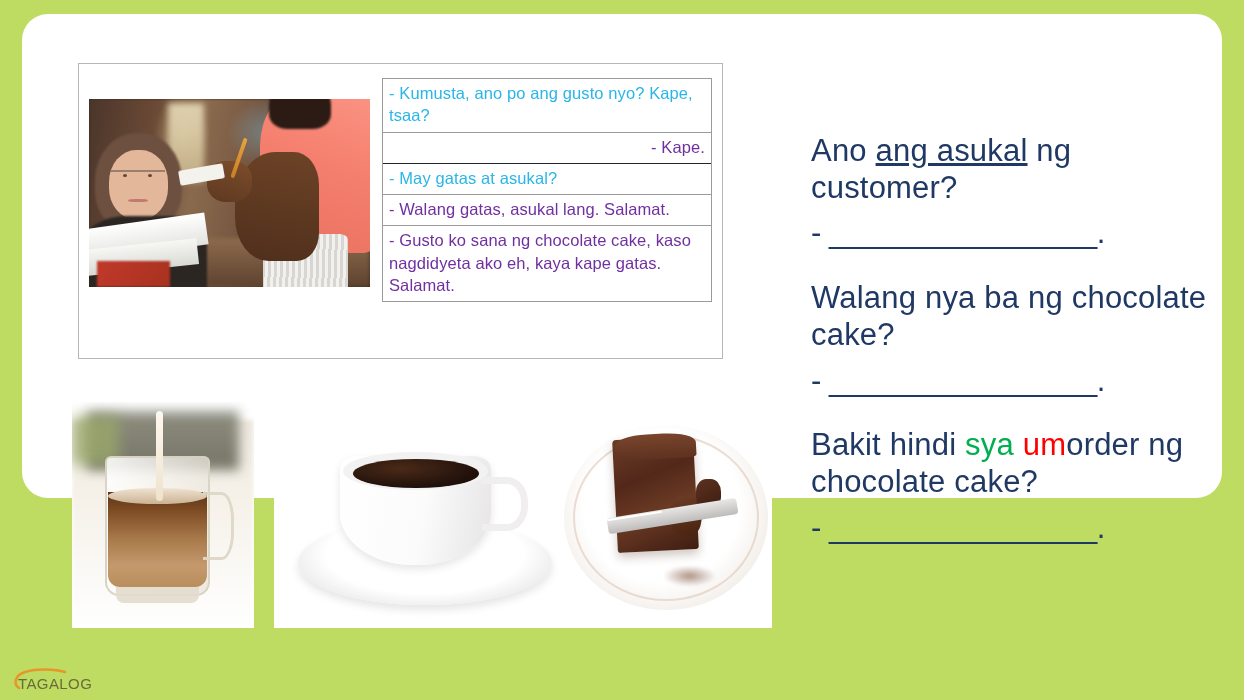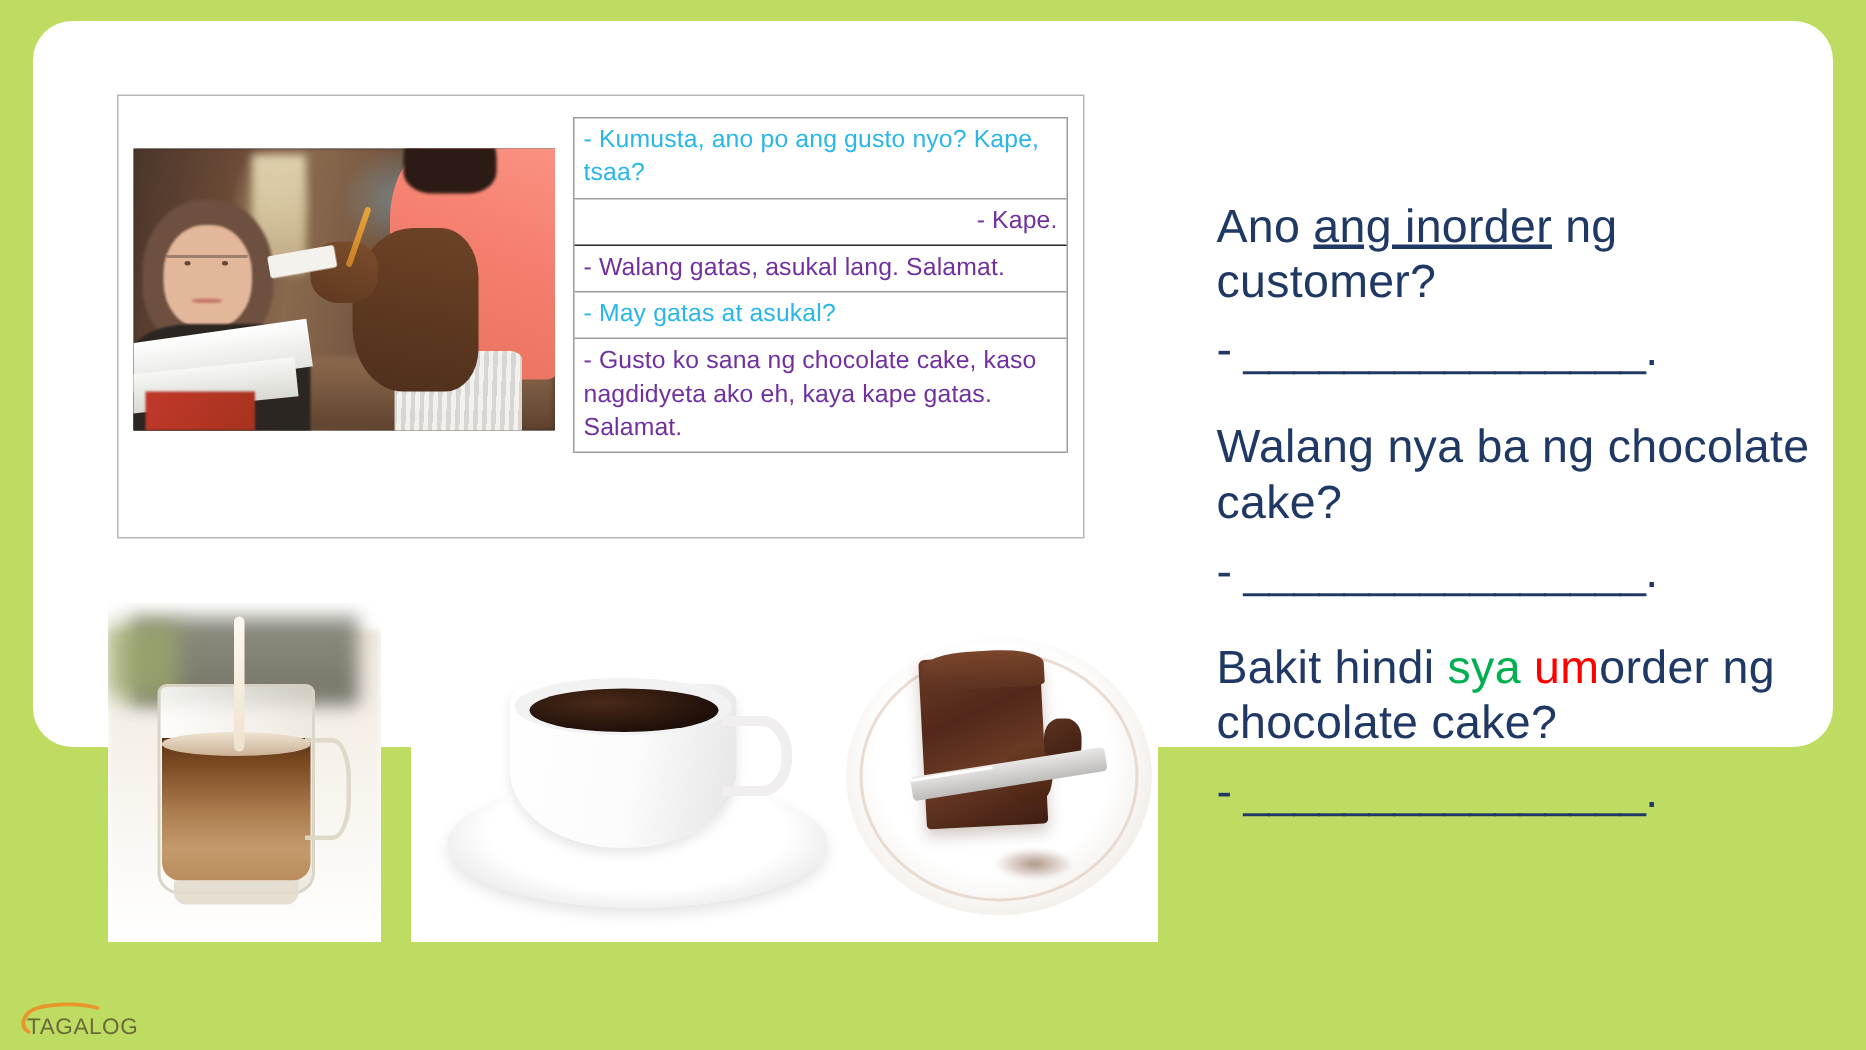--- a/index.html
+++ b/index.html
@@ -366,22 +366,22 @@
       <div class="srv-hair"></div>
       <div class="srv-arm"></div>
       <div class="srv-hand"></div>
       <div class="srv-pad"></div>
       <div class="srv-pencil"></div>
     </div>
 
     <div class="dialogue-table">
       <div class="dlg-row q">- Kumusta, ano po ang gusto nyo? Kape, tsaa?</div>
       <div class="dlg-row a dark-rule">- Kape.</div>
+      <div class="dlg-row q">- May gatas at asukal?</div>
       <div class="dlg-row a">- Walang gatas, asukal lang. Salamat.</div>
-      <div class="dlg-row q">- May gatas at asukal?</div>
       <div class="dlg-row a">- Gusto ko sana ng chocolate cake, kaso nagdidyeta ako eh, kaya kape gatas. Salamat.</div>
     </div>
   </div>
 
   <div class="photo-strip">
 
     <div class="photo photo-glass">
       <div class="gl-bg"></div>
       <div class="gl-table"></div>
       <div class="gl-dark"></div>
@@ -413,21 +413,21 @@
       <div class="ck-crumb2"></div>
       <div class="ck-fork"></div>
       <div class="ck-tine"></div>
       <div class="ck-dust"></div>
     </div>
   </div>
 
   <div class="questions">
 
     <div class="q-block">
-      <div class="q-text"><span>Ano </span><u>ang inorder</u><span> ng customer?</span></div>
+      <div class="q-text"><span>Ano </span><u>ang asukal</u><span> ng customer?</span></div>
       <div class="ans-line">- ________________.</div>
     </div>
 
     <div class="q-block">
       <div class="q-text"><span>Walang nya ba ng chocolate cake?</span></div>
       <div class="ans-line">- ________________.</div>
     </div>
 
     <div class="q-block">
       <div class="q-text"><span>Bakit hindi </span><span class="tok-green">sya</span><span> </span><span class="tok-red">um</span><span>order ng chocolate cake?</span></div>

